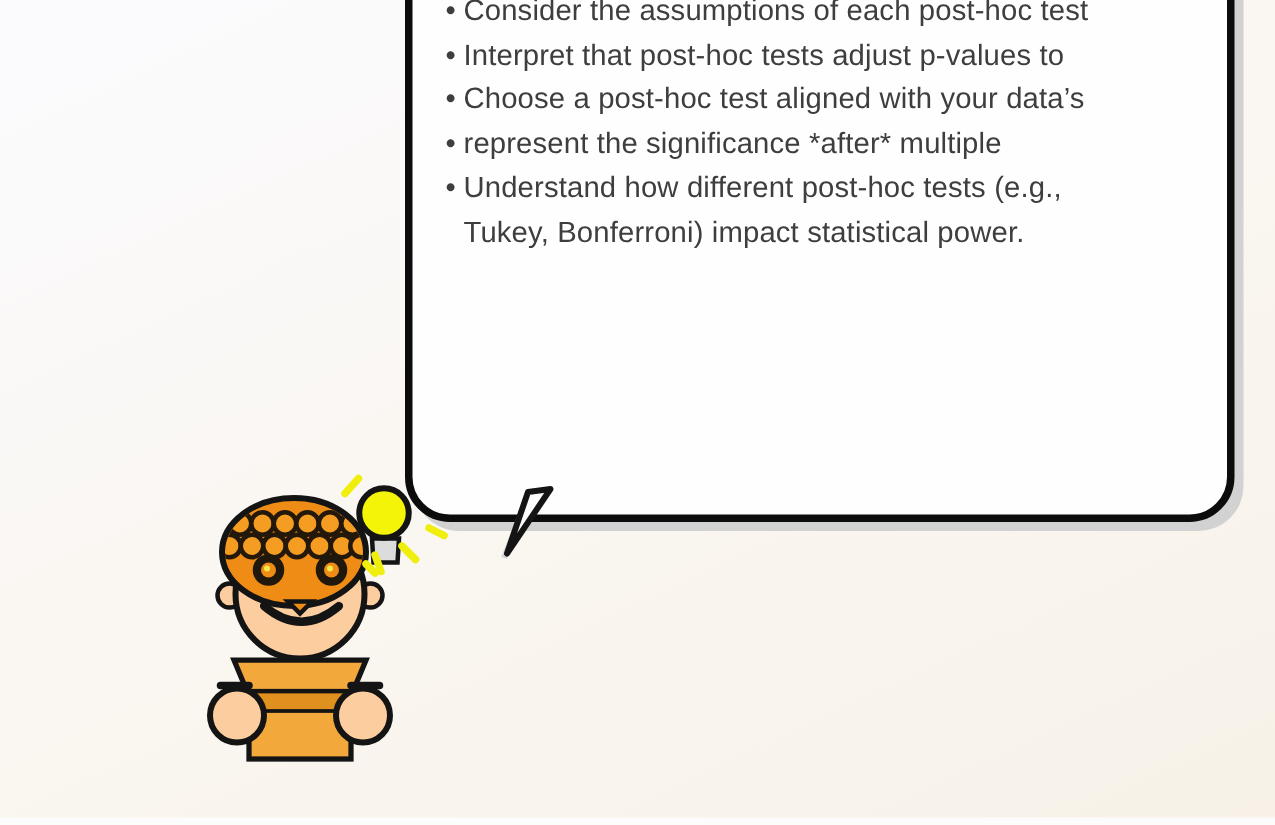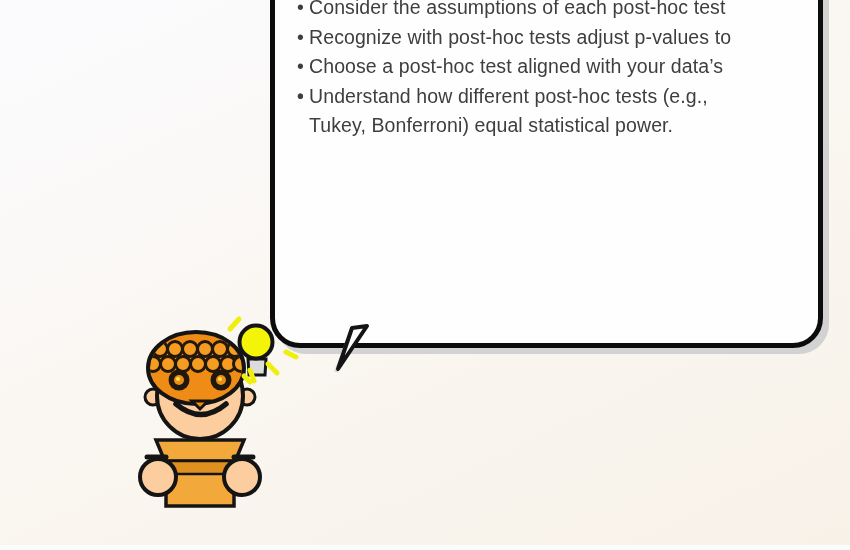--- a/index.html
+++ b/index.html
@@ -45,33 +45,34 @@
 <div class="bottom-strip"></div>
 
 <div class="bubble">
   <ul class="bubble-text">
     <li>
       <span class="dot">•</span>
       <span class="ln">Consider the assumptions of each post-hoc test</span>
     </li>
     <li>
       <span class="dot">•</span>
-      <span class="ln">Recognize with post-hoc tests adjust p-values to</span>
+      <span class="ln">Interpret that post-hoc tests adjust p-values to</span>
     </li>
     <li>
       <span class="dot">•</span>
       <span class="ln">Choose a post-hoc test aligned with your data’s</span>
     </li>
     <li>
       <span class="dot">•</span>
+      <span class="ln">represent the significance *after* multiple</span>
     </li>
     <li>
       <span class="dot">•</span>
       <span class="ln">Understand how different post-hoc tests (e.g.,</span>
-      <span class="ln">Tukey, Bonferroni) equal statistical power.</span>
+      <span class="ln">Tukey, Bonferroni) impact statistical power.</span>
     </li>
   </ul>
 </div>
 
 <svg class="overlay" viewBox="0 0 850 550" xmlns="http://www.w3.org/2000/svg">
 
   <line x1="336" y1="372" x2="350" y2="336" stroke="#d5d5d5" stroke-width="4"></line>
   <polygon class="outln" points="338,369 352,328 367,326" stroke-width="4" stroke-linejoin="round" fill="#fdfdfd"></polygon>
 
   <g>

